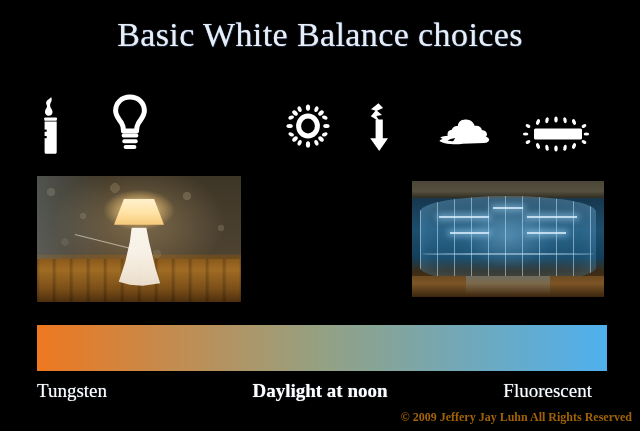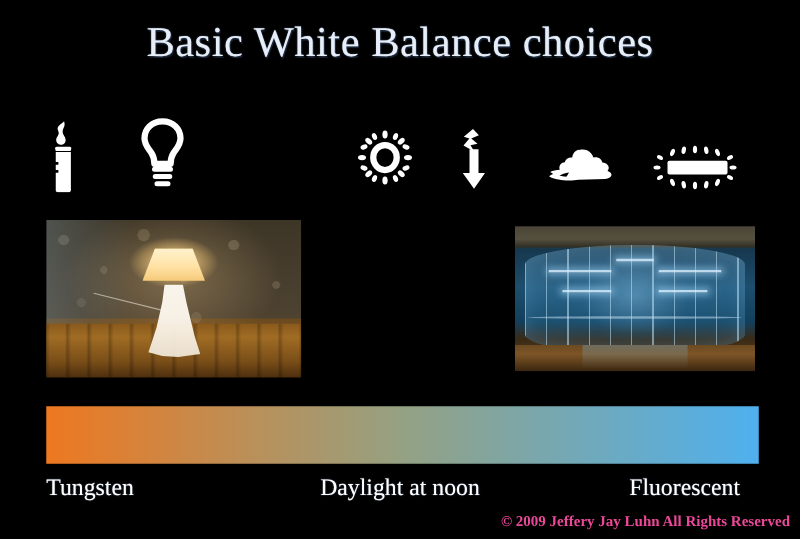--- a/index.html
+++ b/index.html
@@ -180,21 +180,21 @@
     color: #ffffff;
     font-size: 19px;
     text-shadow: 0 0 1px rgba(160,190,225,0.8);
     white-space: nowrap;
   }
 
   #copyright {
     position: absolute;
     right: 8px;
     bottom: 6px;
-    color: #ec4899;
+    color: #a16207;
     font-size: 12px;
     font-weight: bold;
     white-space: nowrap;
   }
 </style>
 </head>
 <body>
 
 <div id="slide" style="width: 640px; height: 431px; background: rgb(0, 0, 0);">
 
@@ -300,18 +300,18 @@
     <div class="tube" style="left:20%; top:44%; width:20%;"></div>
     <div class="tube" style="left:60%; top:44%; width:20%;"></div>
     <div class="rail"></div>
     <div class="floor"></div>
     <div class="reflection"></div>
   </div>
 
   <div id="kelvin-bar" style="left: 37px; top: 325px; width: 570px; height: 46px; background: linear-gradient(to right, rgb(238, 120, 32) 0%, rgb(148, 161, 131) 50%, rgb(79, 176, 238) 100%);"></div>
 
   <div class="scale-label" style="left:37px; top:380px;">Tungsten</div>
-  <div class="scale-label" style="left:0; top:380px; width:640px; text-align:center;">Daylight at noon</div>
+  <div class="scale-label" style="left:0; top:380px; width:640px; text-align:center;font-weight:bold;">Daylight at noon</div>
   <div class="scale-label" style="right:48px; top:380px;">Fluorescent</div>
 
   <div id="copyright">© 2009 Jeffery Jay Luhn All Rights Reserved</div>
 
 </div>
 
 </body></html>

